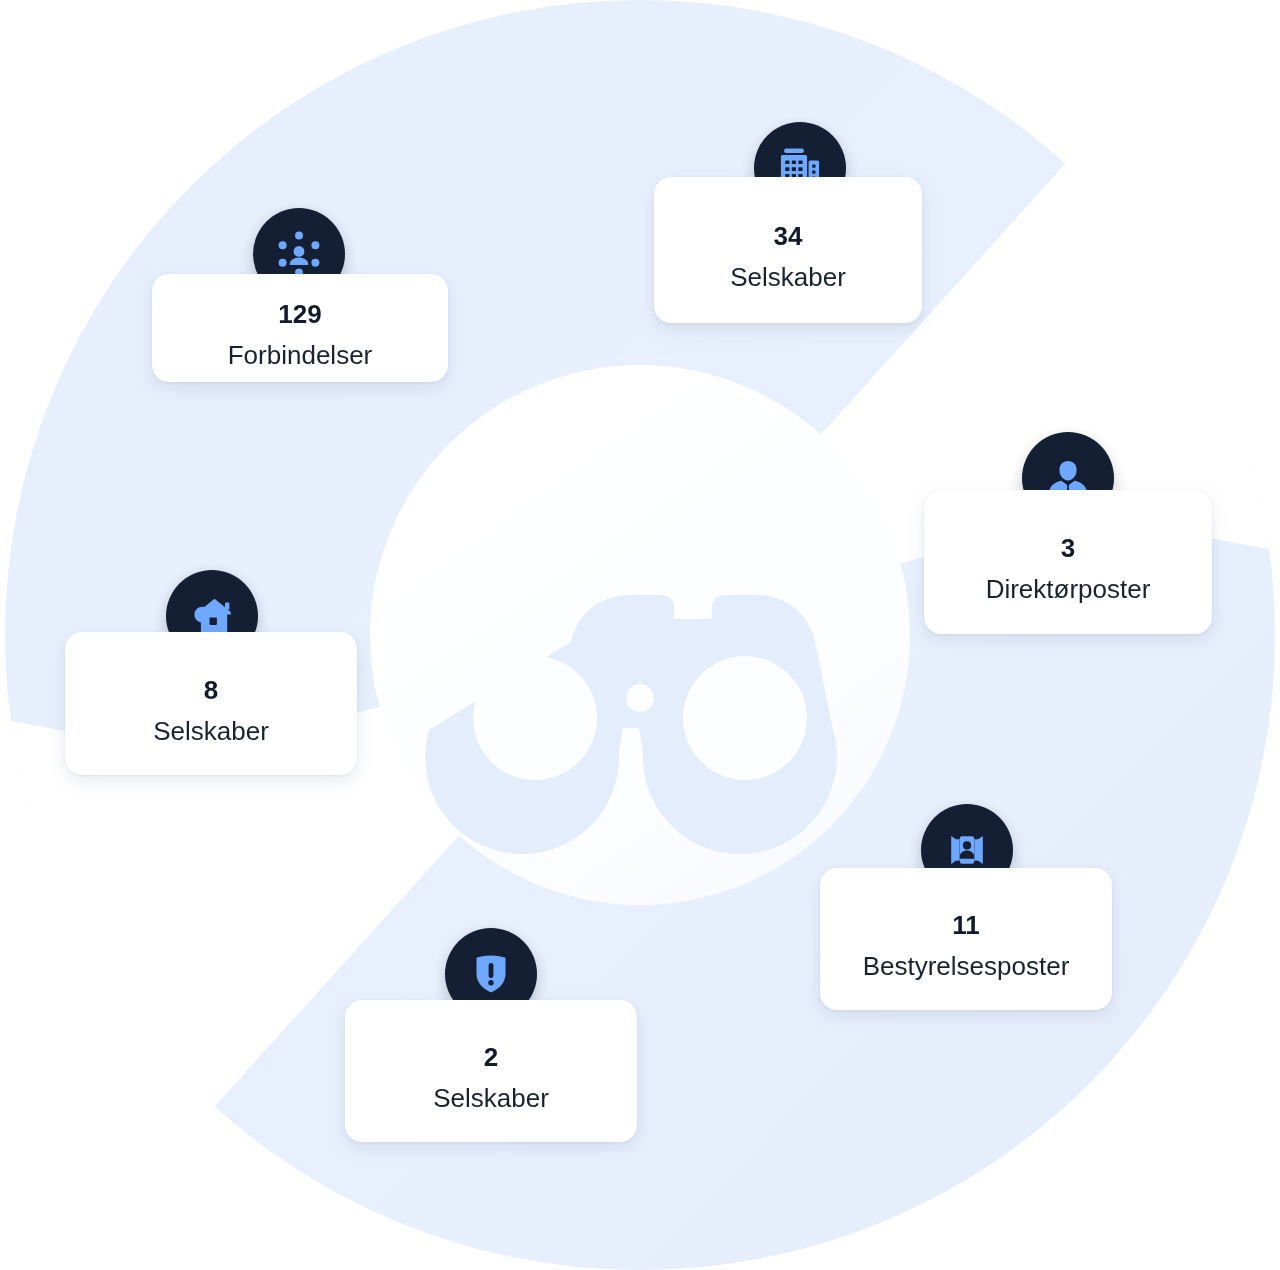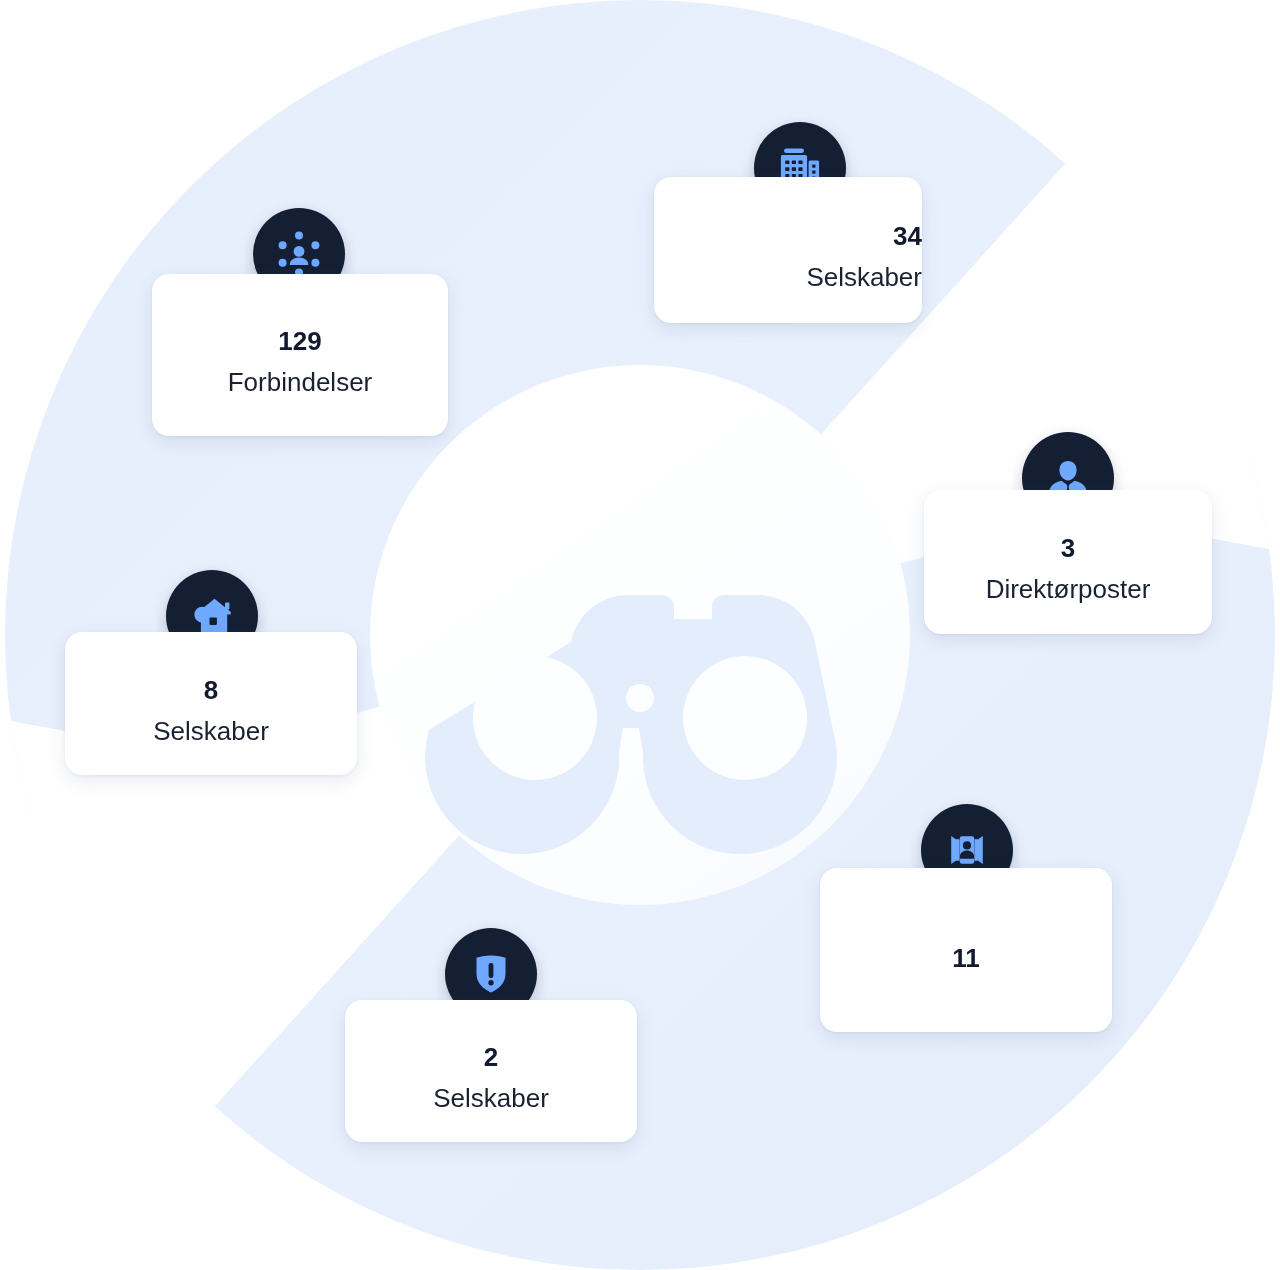--- a/index.html
+++ b/index.html
@@ -71,33 +71,33 @@
     border-radius: 50%;
     background: #141F33;
     display: flex;
     align-items: center;
     justify-content: center;
     box-shadow: 0 5px 14px rgba(20, 31, 51, 0.22);
   }
   .badge svg { display: block; }
 
   
-  #card-connections   { left: 152px;  top: 274px;  width: 296px; height: 162px; }
+  #card-connections   { left: 152px;  top: 274px;  width: 296px; height: 108px; }
   #badge-connections  { left: 253px;  top: 208px; }
 
-  #card-companies     { left: 654px;  top: 177px;  width: 268px; height: 146px; align-items: flex-end; }
+  #card-companies     { left: 654px;  top: 177px;  width: 268px; height: 146px; }
   #badge-companies    { left: 754px;  top: 122px; }
 
   #card-directors     { left: 924px;  top: 490px;  width: 288px; height: 144px; }
   #badge-directors    { left: 1022px; top: 432px; }
 
   #card-properties    { left: 65px;   top: 632px;  width: 292px; height: 143px; }
   #badge-properties   { left: 166px;  top: 570px; }
 
-  #card-boardseats    { left: 820px;  top: 868px;  width: 292px; height: 164px; }
+  #card-boardseats    { left: 820px;  top: 868px;  width: 292px; height: 142px; }
   #badge-boardseats   { left: 921px;  top: 804px; }
 
   #card-bankruptcies  { left: 345px;  top: 1000px; width: 292px; height: 142px; }
   #badge-bankruptcies { left: 445px;  top: 928px; }
 </style>
 </head>
 <body>
 
 <div id="stage">
 
@@ -240,20 +240,21 @@
         <rect x="17.8" y="11.2" width="14.4" height="27.6" rx="2.2"></rect>
       </g>
       <g fill="#141F33">
         <circle cx="25" cy="20.4" r="4.1"></circle>
         <path d="M25 25.5c4 0 7.1 2.6 7.1 5.9v2.3H17.9v-2.3c0-3.3 3.1-5.9 7.1-5.9z"></path>
       </g>
     </svg>
   </div>
   <div class="stat-card" id="card-boardseats">
     <div class="stat-value">11</div>
+    <div class="stat-label">Bestyrelsesposter</div>
   </div>
 
   <div class="badge" id="badge-bankruptcies">
     <svg width="48" height="48" viewBox="0 0 48 48" xmlns="http://www.w3.org/2000/svg">
       <path d="M24 5.5c6.3 0 11.6 1.2 14.5 2.3V24c0 8.6-6.6 15-14.5 18.5C16.1 39 9.5 32.6 9.5 24V7.8C12.4 6.7 17.7 5.5 24 5.5z" fill="#6FA8FF"></path>
       <rect x="21.6" y="13" width="4.8" height="15" rx="2.2" fill="#141F33"></rect>
       <circle cx="24" cy="32.8" r="2.7" fill="#141F33"></circle>
     </svg>
   </div>
   <div class="stat-card" id="card-bankruptcies">

